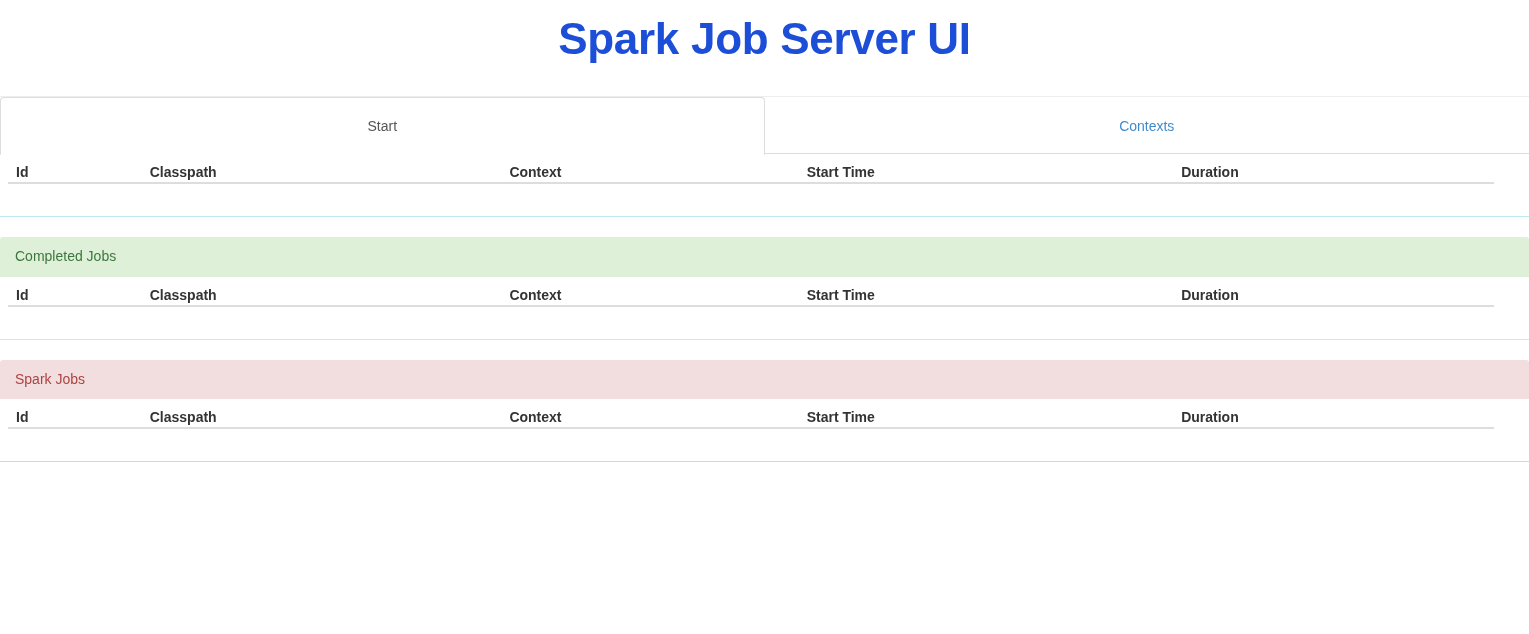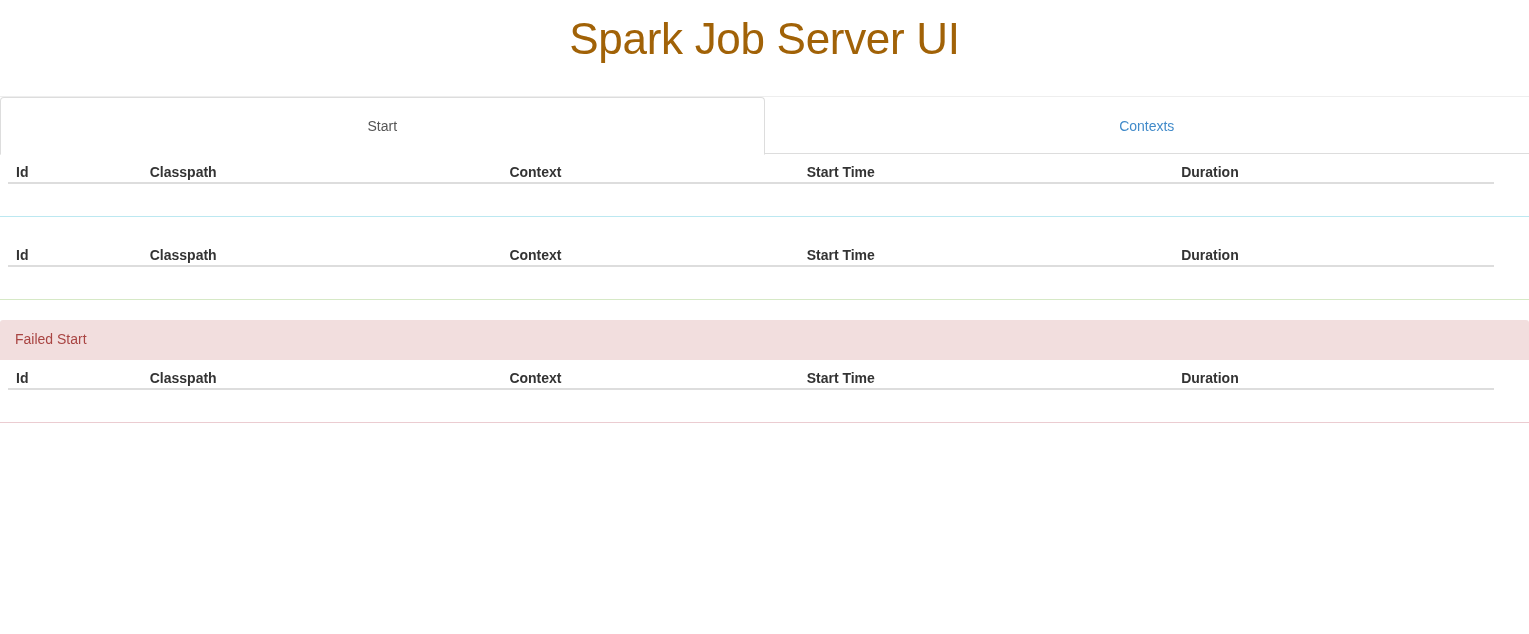--- a/index.html
+++ b/index.html
@@ -28,22 +28,22 @@
     border-bottom: 1px solid #eeeeee;
     height: 97px;
     display: flex;
     align-items: center;
     justify-content: center;
   }
   .page-header h1 {
     margin: 0;
     padding: 0;
     font-size: 44px;
-    font-weight: 400;
-    color: #a16207;
+    font-weight: 700;
+    color: #1d4ed8;
     letter-spacing: -0.3px;
     line-height: 1.1;
   }
 
   
   .nav-tabs {
     list-style: none;
     margin: 0;
     padding: 0;
     display: flex;
@@ -197,20 +197,23 @@
           <td></td>
           <td></td>
           <td></td>
         </tr>
       </tbody>
     </table>
   </div>
 </div>
 
 <div class="panel panel-success">
+  <div class="panel-heading">
+    <div class="panel-title">Completed Jobs</div>
+  </div>
   <div class="table-wrap">
     <table class="data-table">
       <colgroup>
         <col class="col-id">
           <col class="col-classpath">
           <col class="col-context">
           <col class="col-start">
           <col class="col-duration">
       </colgroup>
       <thead>
@@ -230,21 +233,21 @@
           <td></td>
           <td></td>
         </tr>
       </tbody>
     </table>
   </div>
 </div>
 
 <div class="panel panel-danger">
   <div class="panel-heading">
-    <div class="panel-title">Failed Start</div>
+    <div class="panel-title">Spark Jobs</div>
   </div>
   <div class="table-wrap">
     <table class="data-table">
       <colgroup>
         <col class="col-id">
           <col class="col-classpath">
           <col class="col-context">
           <col class="col-start">
           <col class="col-duration">
       </colgroup>

